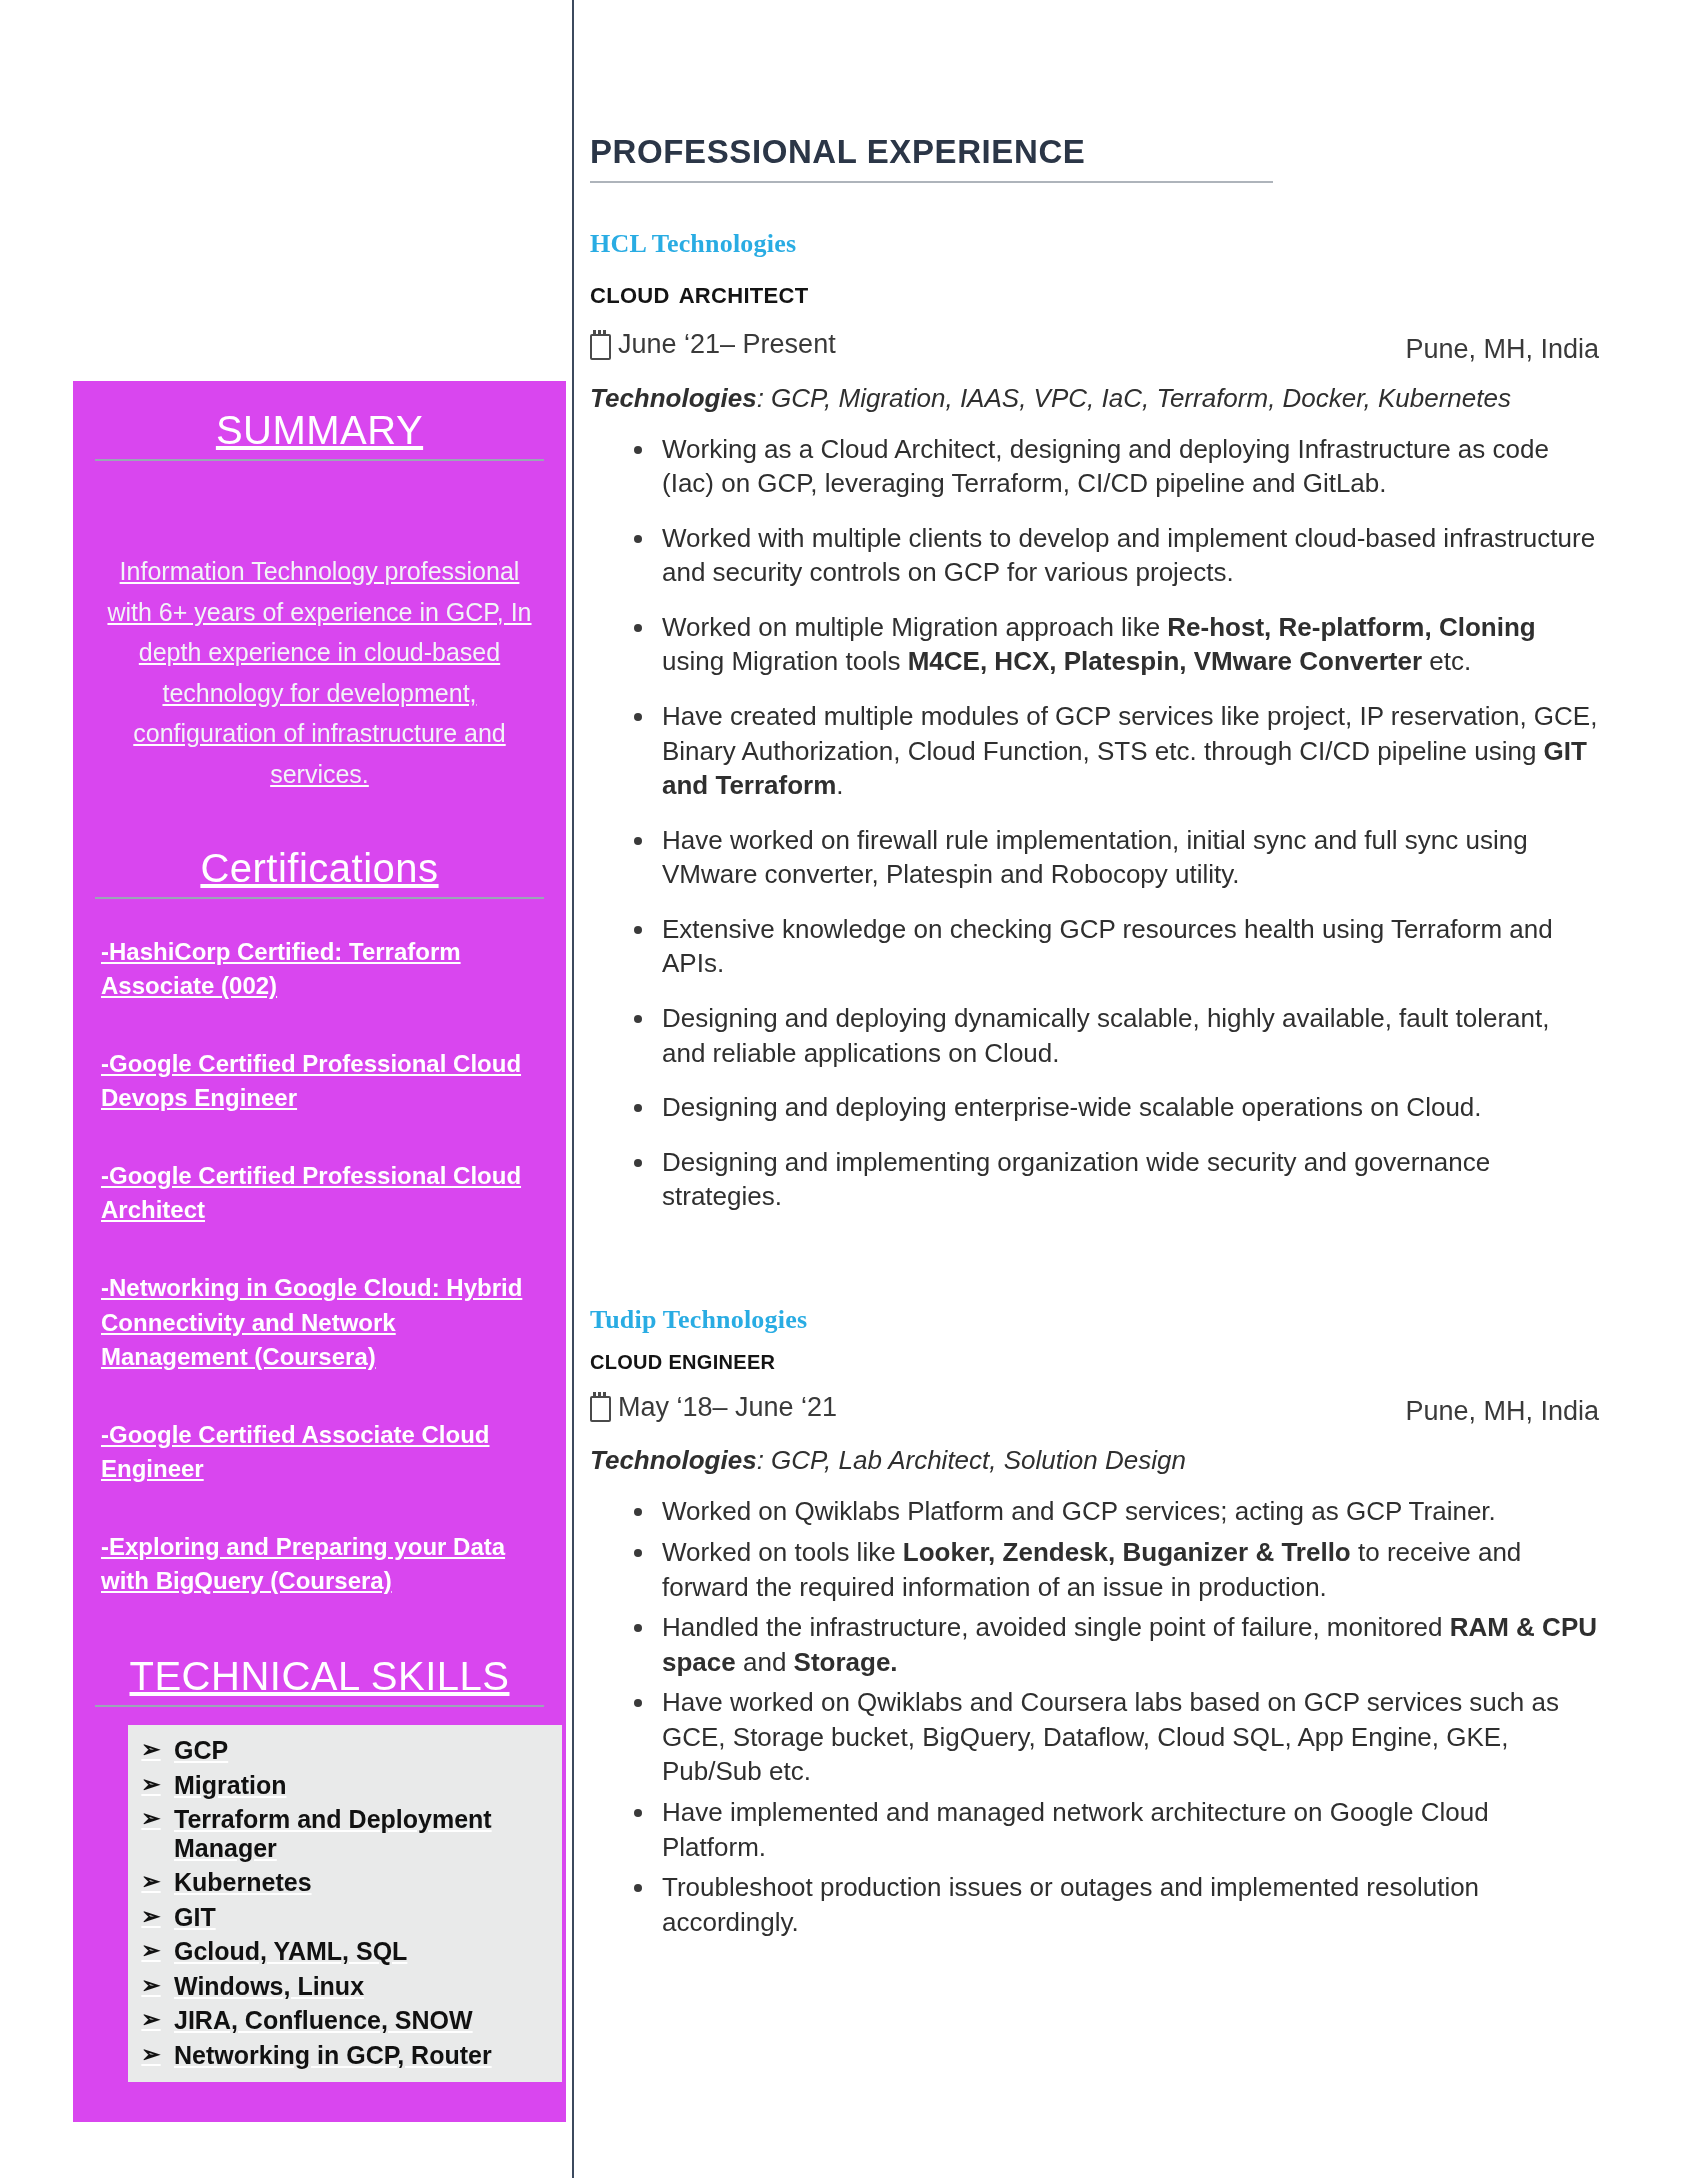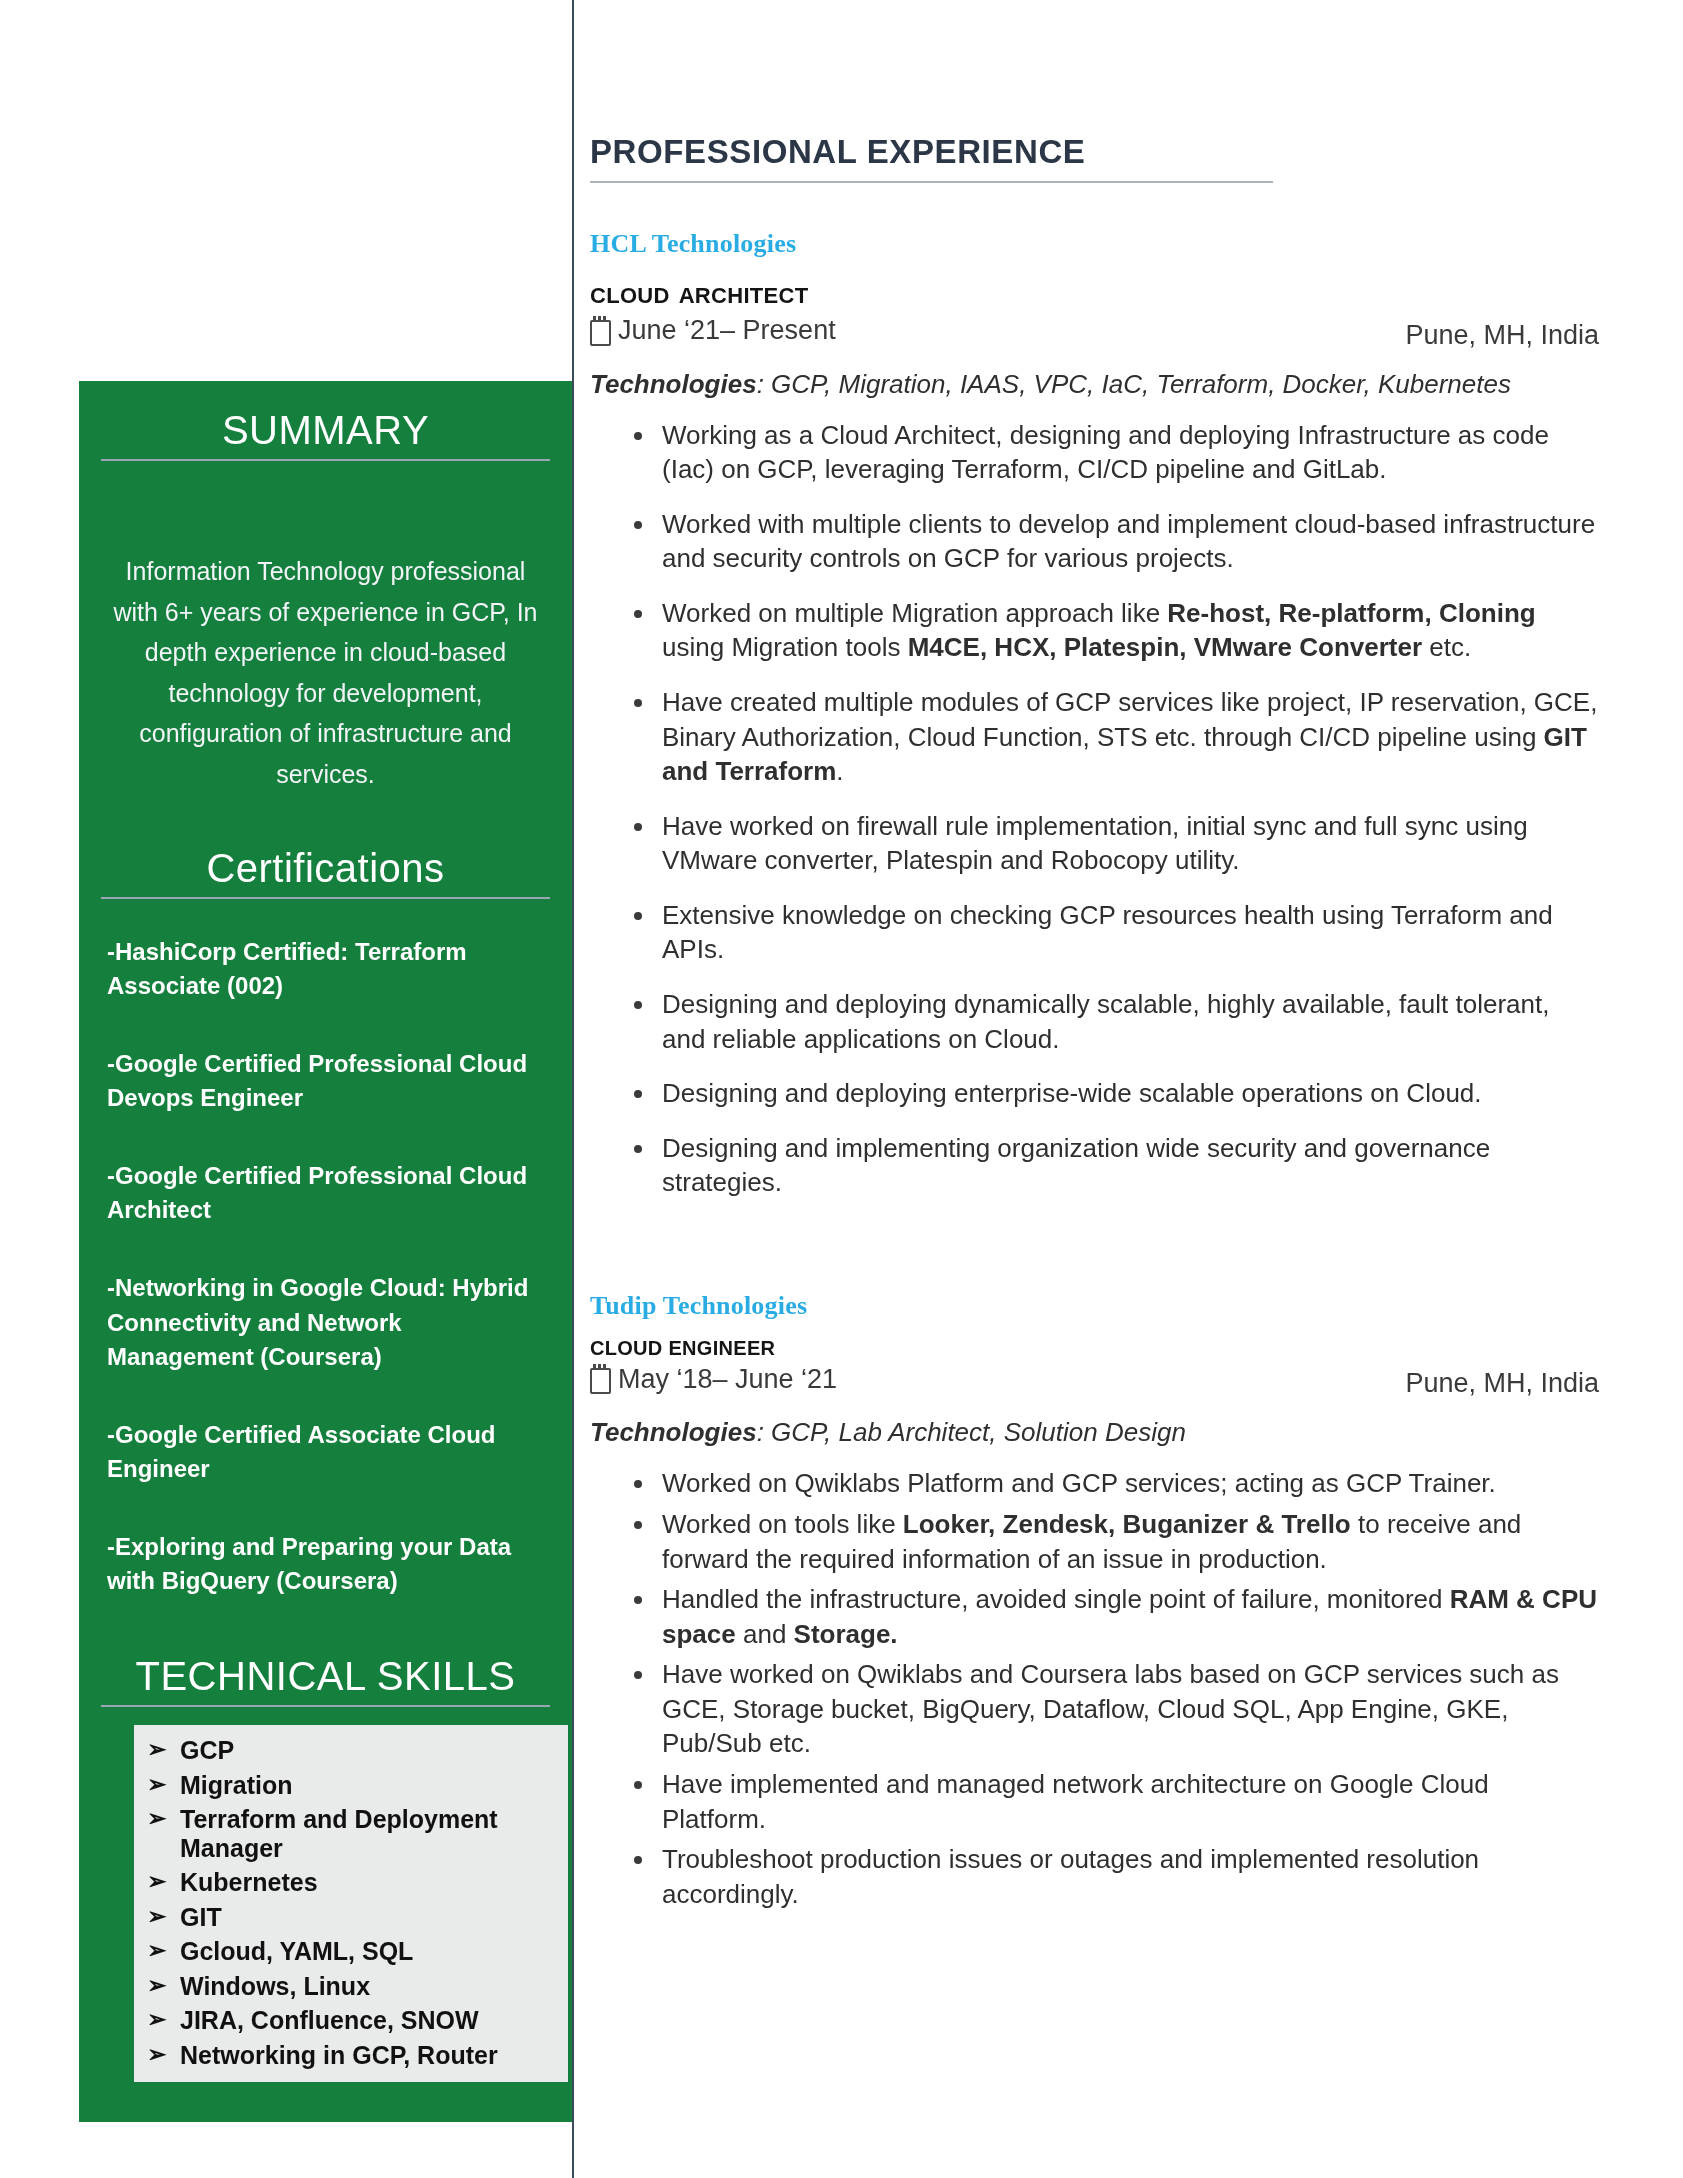--- a/index.html
+++ b/index.html
@@ -29,27 +29,28 @@
     left: 572px;
     top: 0px;
     width: 2px;
     height: 2178px;
     background: #3c4a5e;
   }
 
   
   #sidebar {
     position: absolute;
-    left: 79px;
+    left: 73px;
     top: 381px;
     width: 493px;
-    background: #15803d;
+    background: #d946ef;
     color: #ffffff;
     padding: 0 0 40px 0;
     box-sizing: border-box;
+    text-decoration: underline;
   }
 
   .side-heading-wrap {
     padding: 26px 22px 0 22px;
   }
   .side-heading {
     font-size: 40px;
     font-weight: 400;
     letter-spacing: 0.5px;
     text-align: center;
@@ -157,21 +158,21 @@
     color: #141414;
     letter-spacing: 0.3px;
   }
   .role.smallcaps {
     font-variant: small-caps;
     text-transform: lowercase;
     font-size: 31px;
   }
 
   .meta-row {
-    margin-top: 4px;
+    margin-top: 18px;
     display: flex;
     align-items: baseline;
     justify-content: space-between;
   }
   .meta-left {
     font-size: 27px;
     color: #3a3a3a;
     display: flex;
     align-items: center;
     gap: 4px;

